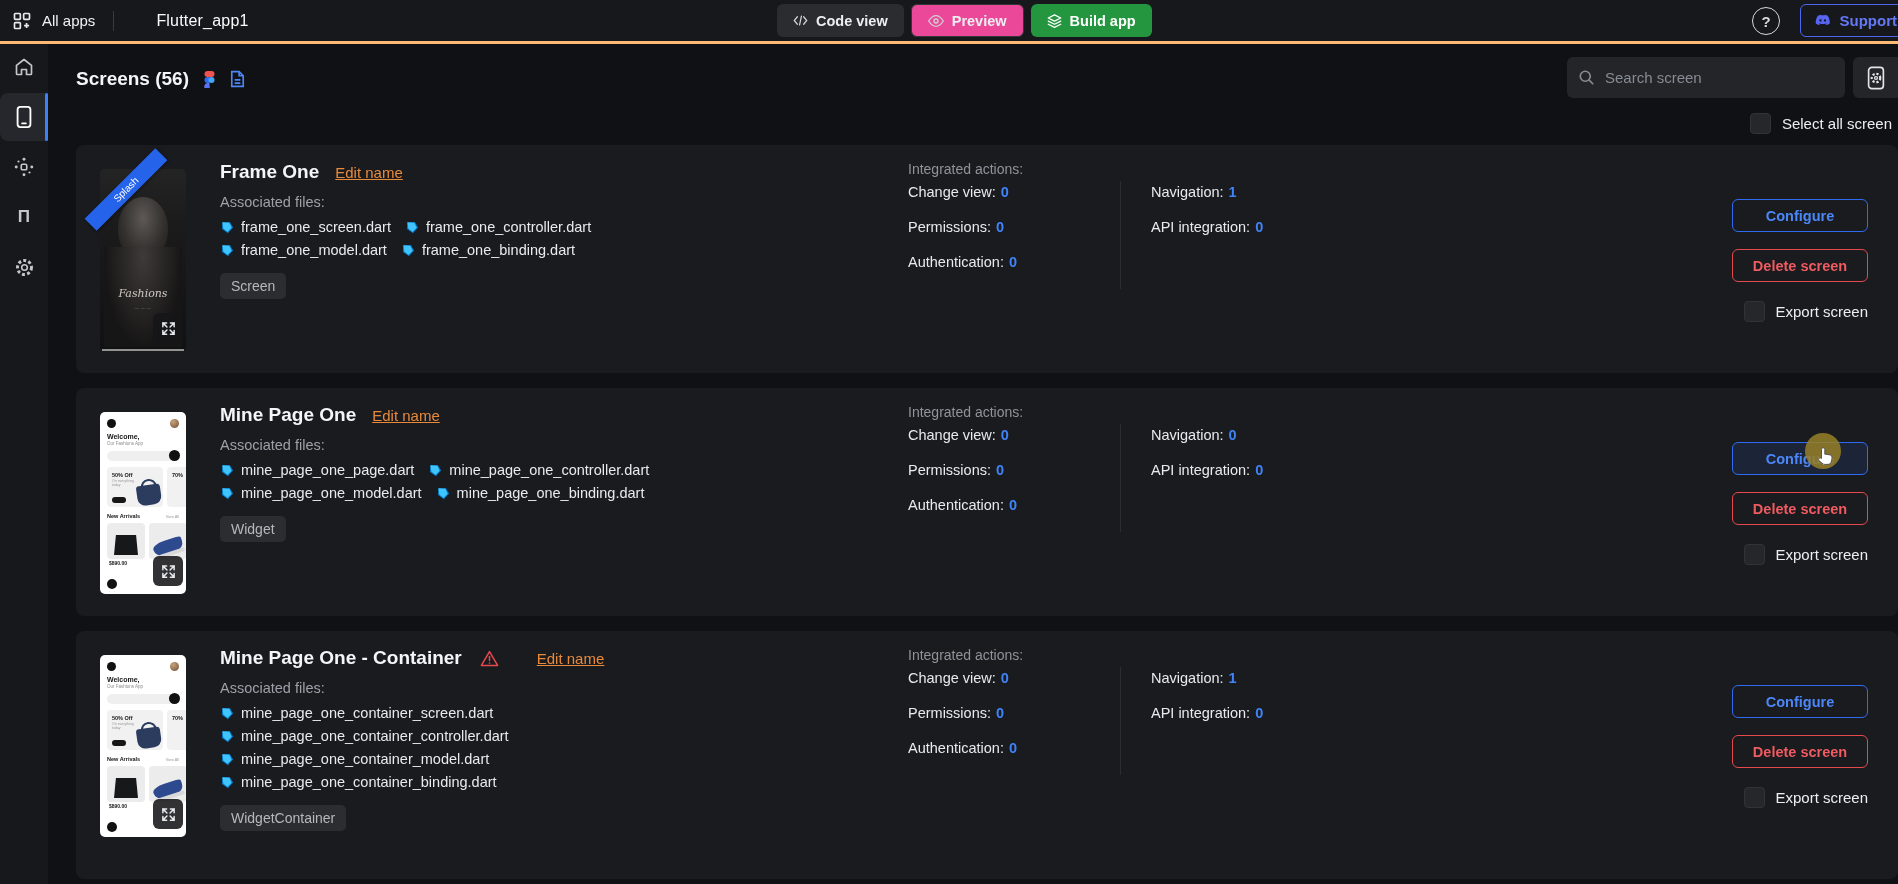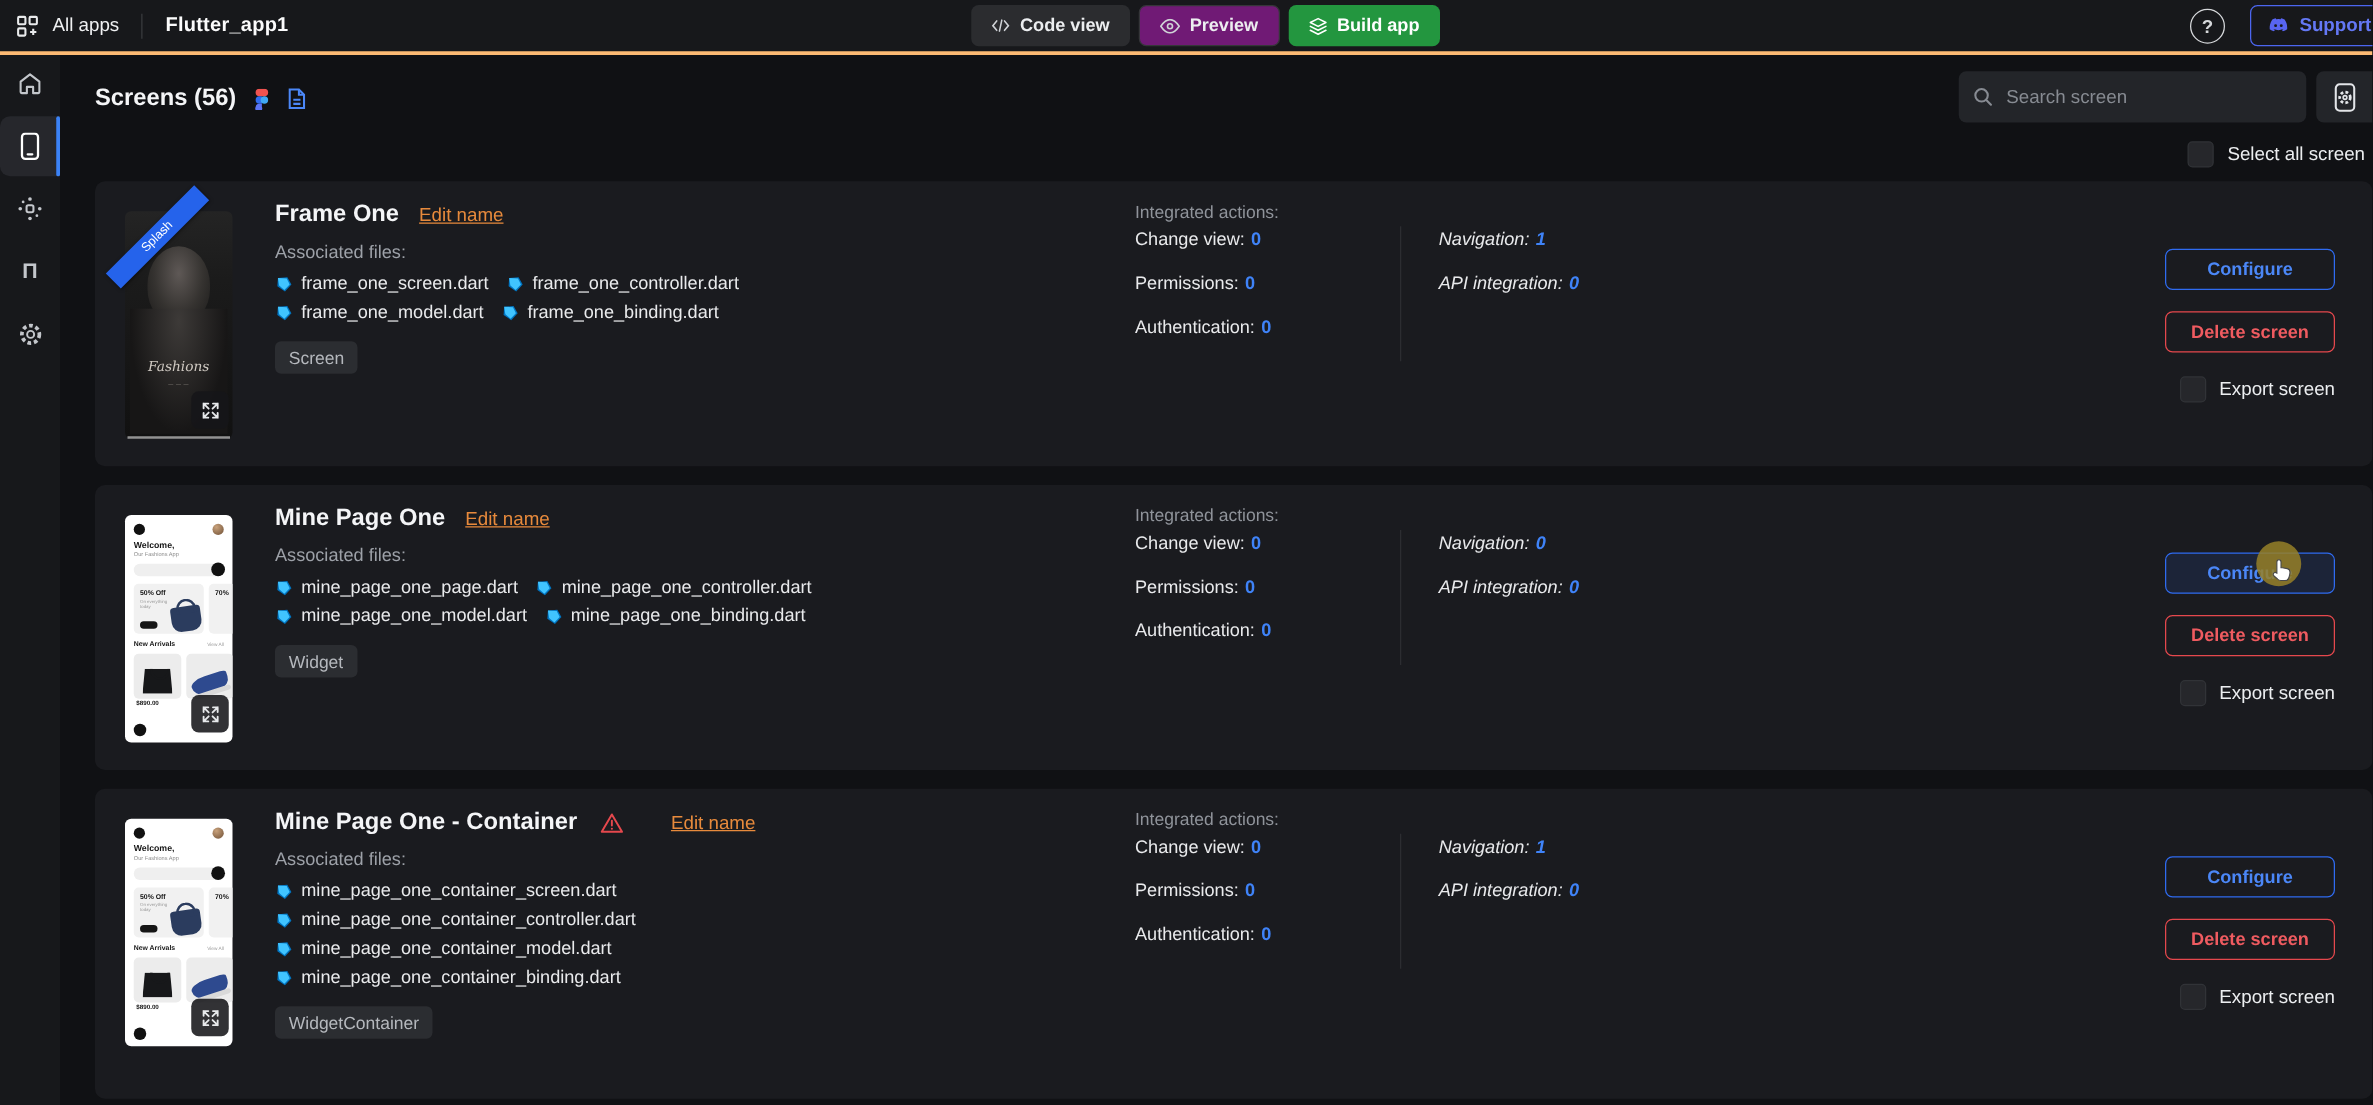--- a/index.html
+++ b/index.html
@@ -8,24 +8,24 @@
     background:#0f1013;color:#e9eaec;
     font-family:"Liberation Sans",sans-serif;
     -webkit-font-smoothing:antialiased;
   }
   
   .topbar{position:absolute;left:0;top:0;width:1898px;height:41px;background:#17181b;border-bottom:3px solid #fdba74;display:flex;align-items:center;z-index:40;}
   .brand{display:flex;align-items:center;gap:10px;padding-left:12px;}
   .brand .apps-glyph{color:#e9eaec;display:flex;}
   .brand-label{font-size:15px;color:#f0f1f3;}
   .tb-divider{width:1px;height:20px;background:#3a3b3f;margin:0 18px;}
-  .app-name{font-size:16px;font-weight:bold;color:#fbfbfc;letter-spacing:.2px;}
+  .app-name{font-size:16px;font-weight:normal;color:#fbfbfc;letter-spacing:.2px;margin-left:24px;}
   .tb-buttons{position:absolute;left:777px;top:4px;display:flex;gap:7px;}
   .tb-btn{height:33px;display:flex;align-items:center;gap:8px;padding:0 16px;border-radius:6px;font-size:14.5px;font-weight:bold;color:#eceef0;background:#2b2c2f;border:none;cursor:pointer;font-family:inherit;}
-  .tb-btn.ghost{background:#701a75;border:1px solid #353639;}
+  .tb-btn.ghost{background:#ec4899;border:1px solid #353639;}
   .tb-btn.green{background:#23963f;color:#fff;}
   .help-circle{position:absolute;left:1752px;top:7px;width:26px;height:26px;border:1.6px solid #d6d8db;border-radius:50%;color:#d6d8db;font-size:15px;font-weight:bold;display:flex;align-items:center;justify-content:center;cursor:pointer;}
   .support-btn{position:absolute;left:1800px;top:4px;height:33px;width:112px;display:flex;align-items:center;gap:9px;padding:0 14px;border-radius:6px;background:transparent;border:1px solid #4c66f0;color:#6478f5;font-size:15px;font-weight:bold;cursor:pointer;font-family:inherit;}
   
   .sidebar{position:absolute;left:0;top:41px;width:48px;height:843px;background:#17181b;z-index:30;}
   .side-item{width:48px;height:48px;display:flex;align-items:center;justify-content:center;color:#c3c6cb;cursor:pointer;position:relative;margin-top:2px;}
   .side-item.active{background:#26272c;border-radius:8px 0 0 8px;}
   .side-item.active::after{content:"";position:absolute;right:0;top:0;width:3px;height:48px;background:#3b82f6;border-radius:2px;}
   .pi-glyph{font-size:17px;color:#c3c6cb;font-weight:bold;}
   
@@ -90,21 +90,21 @@
   .assoc-label{font-size:14.5px;color:#9da1a8;margin-top:11px;}
   .files{margin-top:9px;display:flex;flex-direction:column;gap:7px;}
   .file-row{display:flex;gap:14px;}
   .file{display:flex;align-items:center;gap:6px;font-size:14.5px;color:#e9eaec;}
   .badge{display:inline-block;margin-top:15px;padding:5px 11px;background:#2b2d31;border-radius:5px;font-size:14px;color:#b5b8bd;}
   
   .card-actions{position:absolute;left:832px;top:16px;}
   .actions-label{font-size:14px;color:#8f939a;}
   .act-cols{display:flex;margin-top:4px;}
   .act-col{width:212px;display:flex;flex-direction:column;gap:13px;}
-  .act-col.right{border-left:1px solid #2c2d31;padding-left:30px;min-height:108px;width:220px;font-style:italic;}
+  .act-col.right{border-left:1px solid #2c2d31;padding-left:30px;min-height:108px;width:220px;}
   .act-row{font-size:14.5px;color:#e9eaec;line-height:22px;}
   .act-row b{color:#3f83f8;font-weight:bold;margin-left:5px;}
   
   .card-buttons{position:absolute;right:30px;top:54px;width:136px;display:flex;flex-direction:column;align-items:stretch;}
   .btn{height:33px;border-radius:6px;background:transparent;font-size:14.5px;font-weight:bold;cursor:pointer;font-family:inherit;}
   .btn.outline-blue{border:1px solid #2f6bf0;color:#4b87f7;}
   .btn.outline-blue.hovered{background:rgba(47,107,240,.12);}
   .btn.outline-red{border:1px solid #e5484d;color:#ef5b60;margin-top:17px;}
   .export-row{margin-top:19px;display:flex;align-items:center;gap:10px;cursor:pointer;justify-content:flex-end;}
   .export-row .label{font-size:15px;color:#eceef0;white-space:nowrap;}

